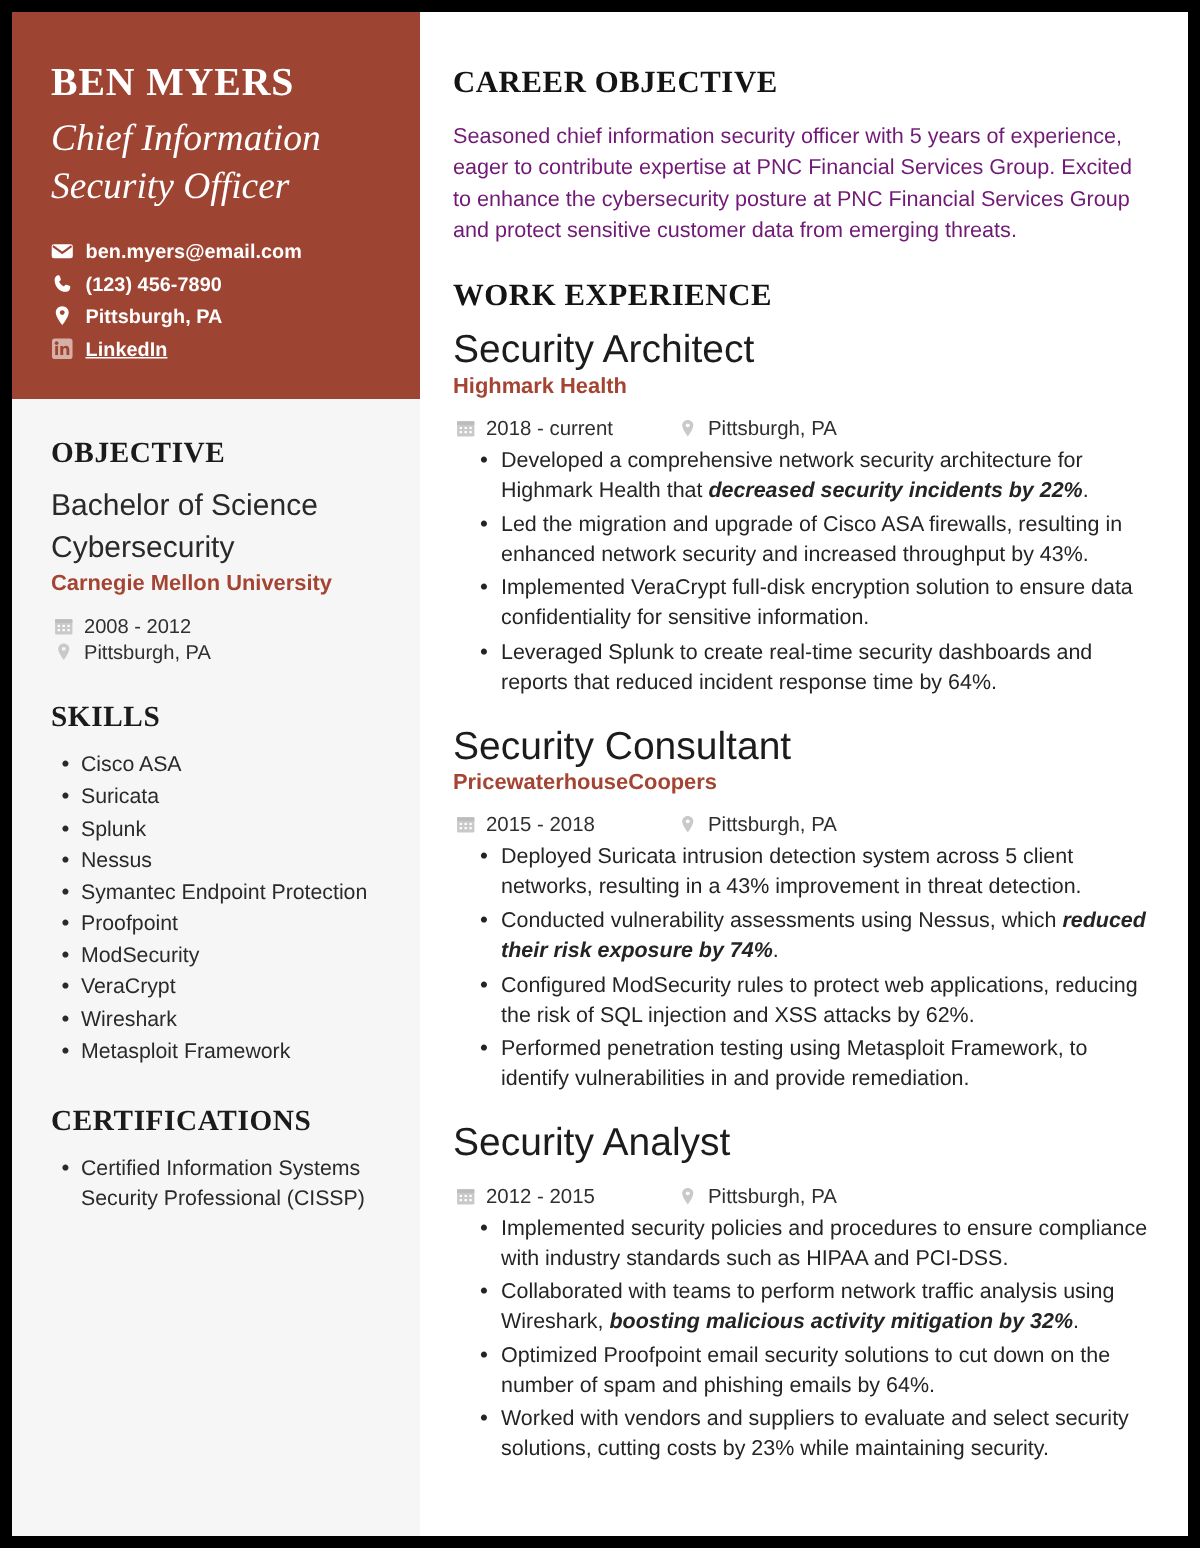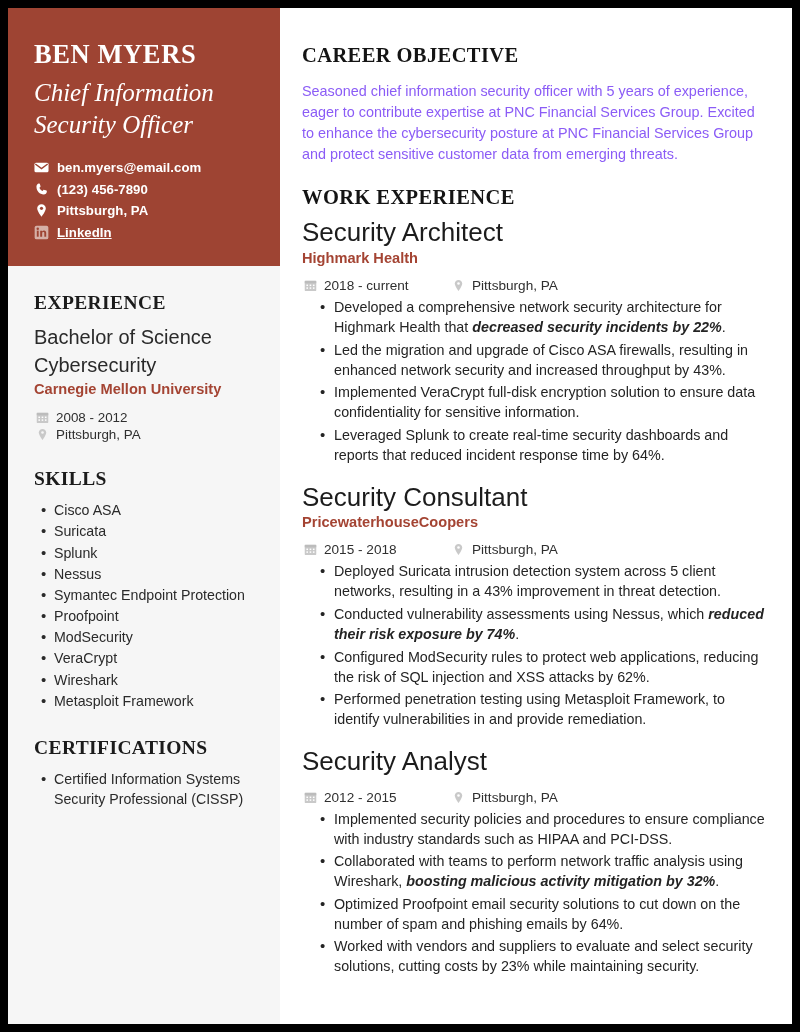--- a/index.html
+++ b/index.html
@@ -162,21 +162,21 @@
     font-family: "Liberation Serif", serif;
     font-weight: bold;
     font-size: 20.5px;
     letter-spacing: 0.4px;
     color: #141414;
     margin: 0 0 9px 0;
   }
   .objective {
     font-size: 14.4px;
     line-height: 1.44;
-    color: #8b5cf6;
+    color: #701a75;
     margin-bottom: 22px;
   }
   .work-h { margin-top: 4px; margin-bottom: 7px; }
   .job { margin-bottom: 16px; }
   .job-role {
     font-size: 26px;
     color: #1c1c1c;
     line-height: 1.26;
     margin-bottom: 1px;
   }
@@ -286,21 +286,21 @@
             </span>
             <span class="contact-link">LinkedIn</span>
           </div>
 
         </div>
       </div>
 
       <div class="side-body">
 
         <section class="side-sec">
-          <h2 class="side-h">EXPERIENCE</h2>
+          <h2 class="side-h">OBJECTIVE</h2>
           <div class="edu-line">Bachelor of Science</div>
           <div class="edu-line">Cybersecurity</div>
           <div class="edu-school">Carnegie Mellon University</div>
           <div class="meta-row">
             <span class="m-icon">
               <svg width="13" height="13" viewBox="0 0 14 14">
                   <rect x="0.8" y="2" width="12.4" height="11" rx="1" fill="#c9c9c9"></rect>
                   <rect x="0.8" y="2" width="12.4" height="2.6" fill="#bcbcbc"></rect>
                   <rect x="2.6" y="6" width="1.7" height="1.6" fill="#ffffff"></rect>
                   <rect x="6.1" y="6" width="1.7" height="1.6" fill="#ffffff"></rect>

